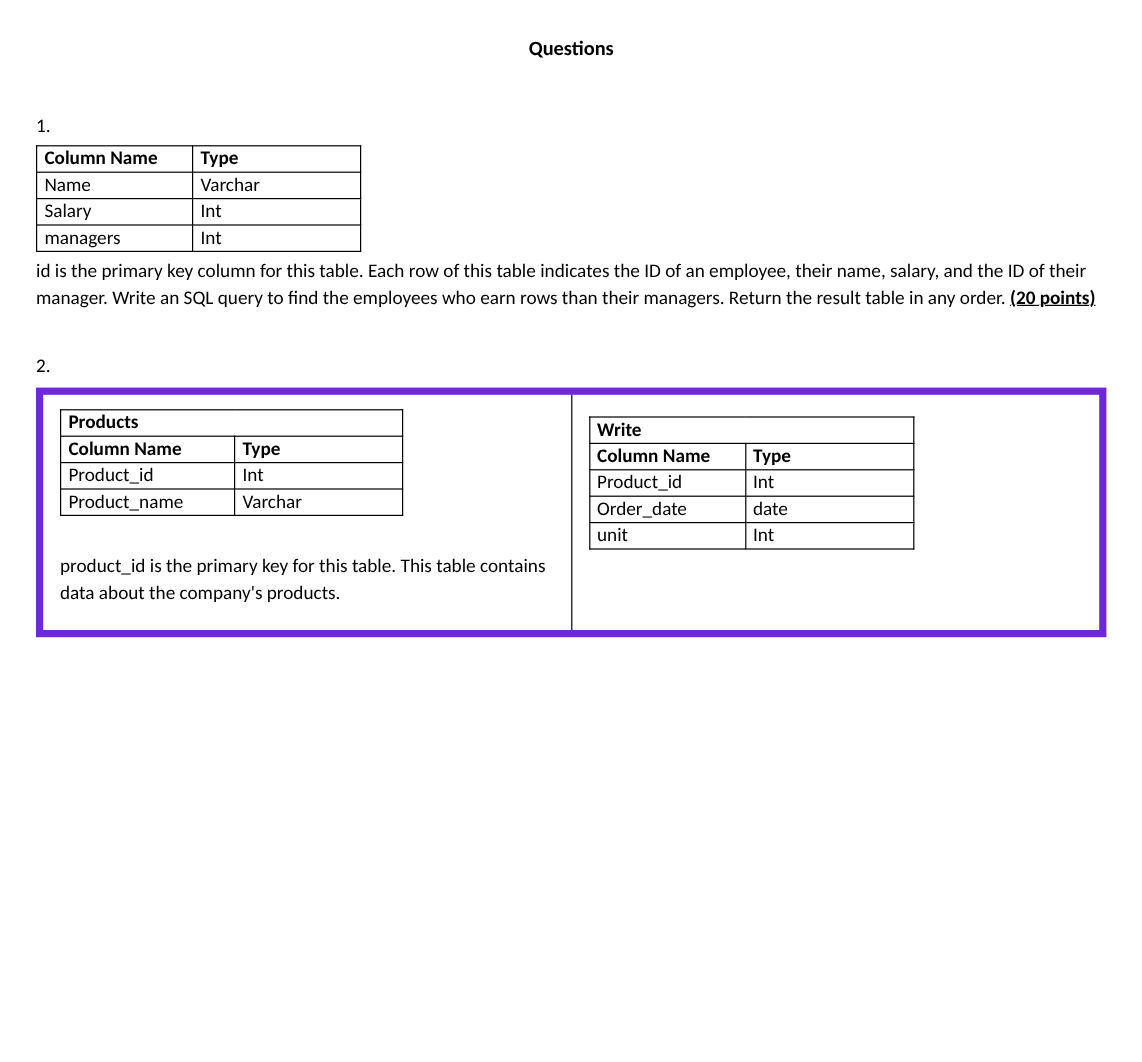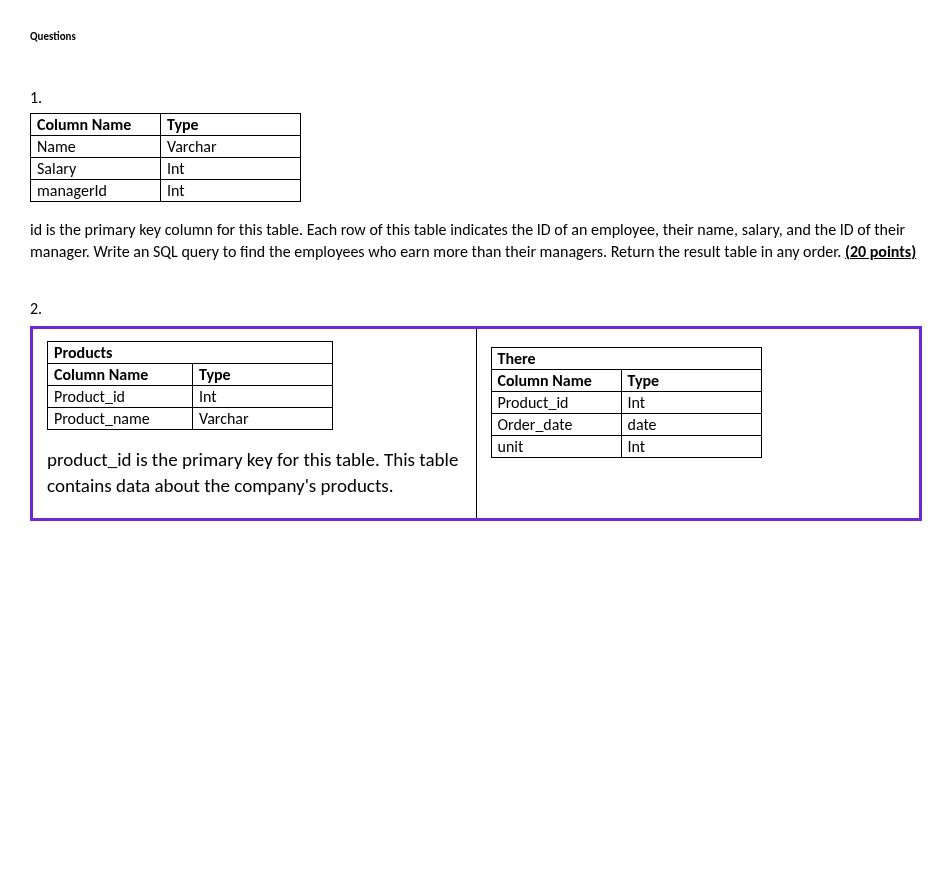--- a/index.html
+++ b/index.html
@@ -8,32 +8,32 @@
     body {
       font-family: Calibri, Arial, sans-serif;
       font-size: 16px;
       color: #000;
       background: #fff;
       margin: 0;
       padding: 30px 30px 40px 30px;
       width: 952px;
     }
     .title {
-      text-align: left;
+      text-align: center;
       font-weight: bold;
-      font-size: 11px;
+      font-size: 17px;
       margin-bottom: 45px;
     }
     .question-number {
       margin-bottom: 6px;
       font-size: 16px;
     }
     table.schema {
       border-collapse: collapse;
-      margin-bottom: 17px;
+      margin-bottom: 6px;
     }
     table.schema td {
       border: 1px solid #000;
       padding: 1px 8px 1px 6px;
       font-size: 16px;
       vertical-align: top;
     }
     table.schema td.col-name-header,
     table.schema td.type-header {
       font-weight: bold;
@@ -50,21 +50,21 @@
     .desc {
       font-size: 16px;
       line-height: 1.4;
       margin-top: 4px;
     }
     .points {
       font-weight: bold;
       text-decoration: underline;
     }
     .q2-box {
-      border: 3px solid #6d28d9;
+      border: 6px solid #6d28d9;
       display: flex;
       margin-top: 8px;
     }
     .q2-cell {
       flex: 1;
       padding: 12px 14px 18px 14px;
     }
     .q2-cell:first-child {
       border-right: 1px solid #000;
     }
@@ -74,23 +74,23 @@
     .q2-cell table.schema td:nth-child(2) {
       width: 140px;
     }
     .q2-right table.schema td:first-child {
       width: 130px;
     }
     .q2-right table.schema td:nth-child(2) {
       width: 140px;
     }
     .sub-desc {
-      font-size: 19px;
+      font-size: 16px;
       line-height: 1.4;
-      margin-top: 12px;
+      margin-top: 32px;
     }
     .q2-right {
       padding-top: 18px;
     }
     .gap {
       height: 35px;
     }
     .gap-small {
       height: 28px;
     }
@@ -111,28 +111,28 @@
     </tr>
     <tr>
       <td>Name</td>
       <td>Varchar</td>
     </tr>
     <tr>
       <td>Salary</td>
       <td>Int</td>
     </tr>
     <tr>
-      <td>managerId</td>
+      <td>managers</td>
       <td>Int</td>
     </tr>
   </tbody>
     </table>
 
   <div class="desc">
-    <span>id is the primary key column for this table. Each row of this table indicates the ID of an employee, their name, salary, and the ID of their manager. Write an SQL query to find the employees who earn more than their managers. Return the result table in any order. </span><span class="points">(20 points)</span>
+    <span>id is the primary key column for this table. Each row of this table indicates the ID of an employee, their name, salary, and the ID of their manager. Write an SQL query to find the employees who earn rows than their managers. Return the result table in any order. </span><span class="points">(20 points)</span>
   </div>
 </div>
 
 <div class="gap"></div>
 
 <div>
   <div class="question-number">2.</div>
 
   <div class="q2-box">
     <div class="q2-cell">
@@ -155,21 +155,21 @@
         </tr>
       </tbody>
         </table>
       <div class="sub-desc">product_id is the primary key for this table. This table contains data about the company's products.</div>
     </div>
 
     <div class="q2-cell q2-right">
       <table class="schema">
         <tbody>
             <tr>
-          <td class="table-name-cell" colspan="2">There</td>
+          <td class="table-name-cell" colspan="2">Write</td>
         </tr>
         <tr>
           <td class="col-name-header">Column Name</td>
           <td class="type-header">Type</td>
         </tr>
         <tr>
           <td>Product_id</td>
           <td>Int</td>
         </tr>
         <tr>

